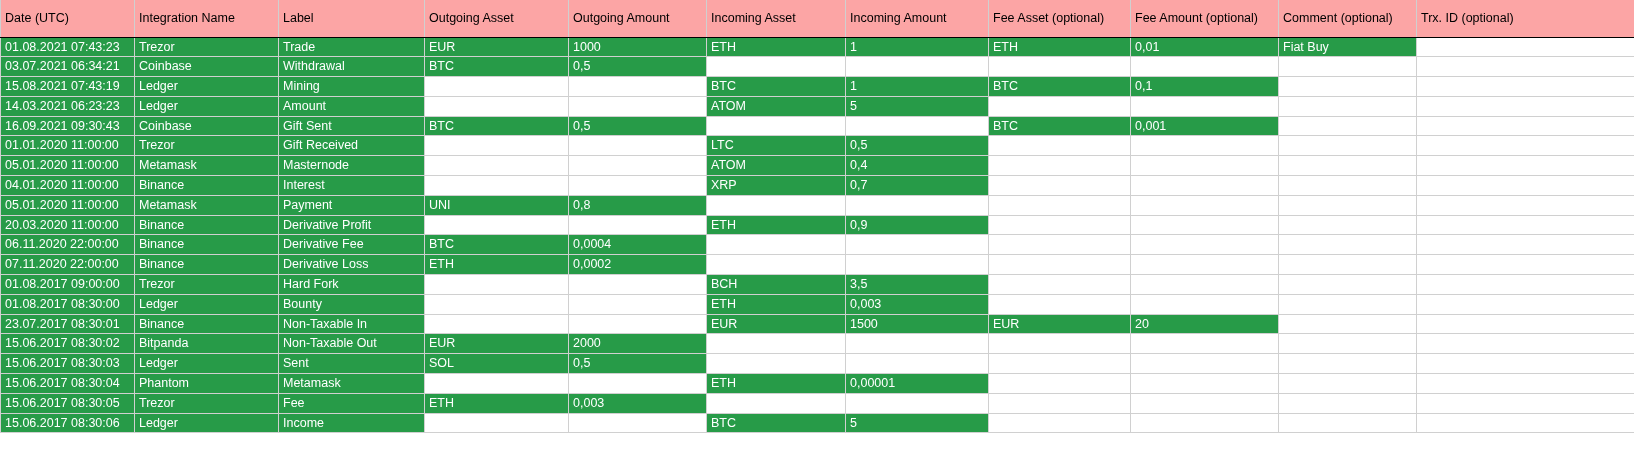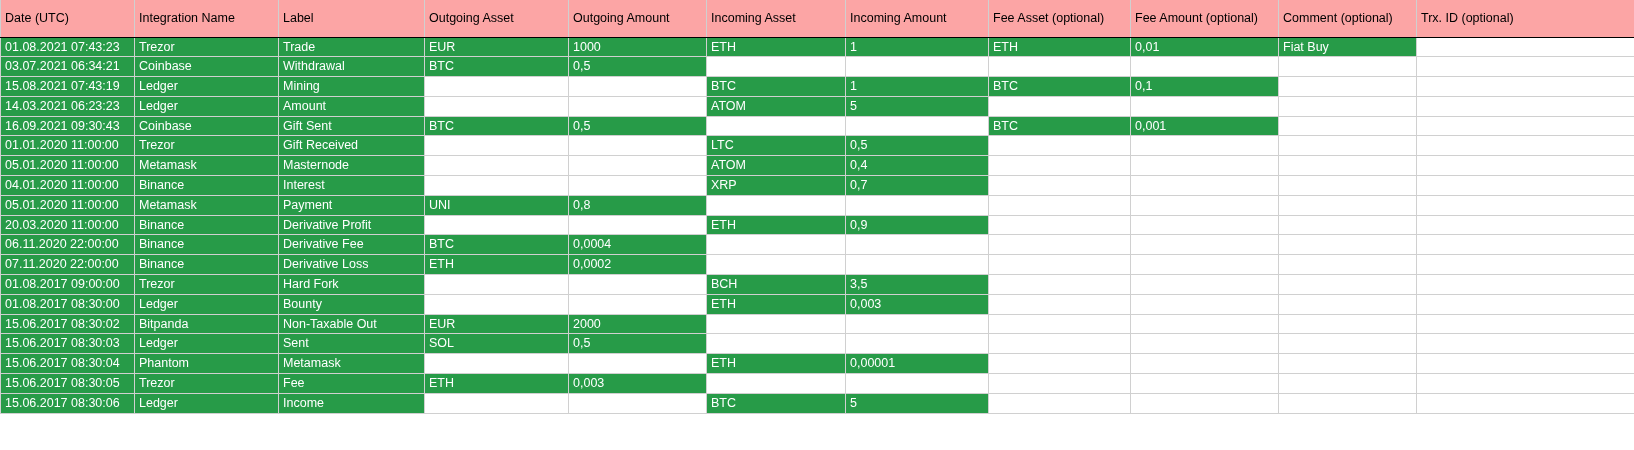--- a/index.html
+++ b/index.html
@@ -273,20 +273,33 @@
         <td class="plain"></td>
         <td class="plain num"></td>
         <td class="filled">ETH</td>
         <td class="filled num">0,003</td>
         <td class="plain"></td>
         <td class="plain num"></td>
         <td class="plain"></td>
         <td class="plain"></td>
       </tr>
       <tr>
+        <td class="filled">23.07.2017 08:30:01</td>
+        <td class="filled">Binance</td>
+        <td class="filled">Non-Taxable In</td>
+        <td class="plain"></td>
+        <td class="plain num"></td>
+        <td class="filled">EUR</td>
+        <td class="filled num">1500</td>
+        <td class="filled">EUR</td>
+        <td class="filled num">20</td>
+        <td class="plain"></td>
+        <td class="plain"></td>
+      </tr>
+      <tr>
         <td class="filled">15.06.2017 08:30:02</td>
         <td class="filled">Bitpanda</td>
         <td class="filled">Non-Taxable Out</td>
         <td class="filled">EUR</td>
         <td class="filled num">2000</td>
         <td class="plain"></td>
         <td class="plain num"></td>
         <td class="plain"></td>
         <td class="plain num"></td>
         <td class="plain"></td>

